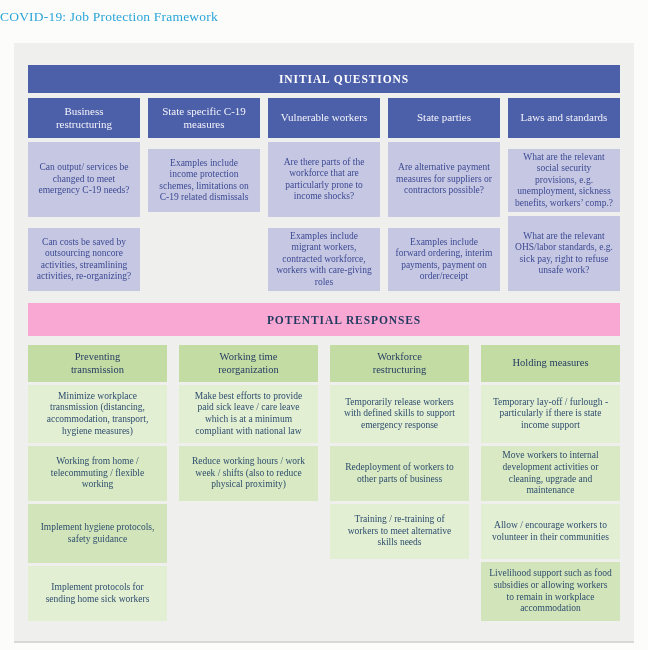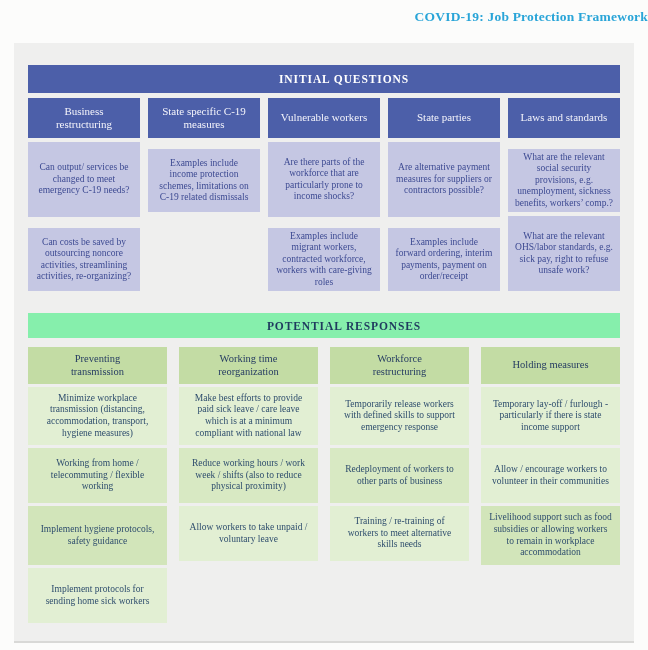--- a/index.html
+++ b/index.html
@@ -4,24 +4,24 @@
 <style>
   * { box-sizing: border-box; margin: 0; padding: 0; }
   html, body {
     width: 648px; height: 650px;
     background: #fcfcfb;
     font-family: "Liberation Serif", "DejaVu Serif", serif;
     overflow: hidden;
   }
   .page-title {
     margin-top: 8px;
-    text-align: right;
+    text-align: left;
     font-size: 13.5px;
     line-height: 17px;
-    font-weight: bold;
+    font-weight: normal;
     letter-spacing: 0.2px;
     color: #2aa5d8;
   }
   .panel {
     width: 620px;
     height: 600px;
     margin: 18px auto 0 auto;
     background: #efefee;
     border-bottom: 2px solid #d9d9d7;
     padding: 22px 14px 0 14px;
@@ -29,22 +29,22 @@
   .section-bar {
     height: 28px;
     display: flex; align-items: center; justify-content: center;
     font-weight: bold;
     font-size: 11.5px;
     letter-spacing: 0.9px;
     padding-left: 40px;
   }
   .bar-blue { background: #4c5fa9; color: #ffffff; }
   .bar-green {
-    background: #86efac; color: #1f3a5e;
-    height: 25px; margin-top: 22px;
+    background: #f9a8d4; color: #1f3a5e;
+    height: 33px; margin-top: 12px;
   }
   .cols { display: flex; }
   .iq-cols { gap: 8px; margin-top: 5px; }
   .pr-cols { gap: 12px; margin-top: 9px; }
   .col { display: flex; flex-direction: column; flex: 1 1 0; }
   .cell {
     display: flex; align-items: center; justify-content: center;
     text-align: center;
   }
   
@@ -142,36 +142,36 @@
       <div class="cell pr-cell pr-r4 g-dark">Implement hygiene protocols, safety guidance</div>
       <div class="cell pr-cell pr-r3 g-light">Implement protocols for sending home sick workers</div>
     </div>
 
     <div class="col">
       <div class="cell pr-head">
           <span class="w">Working time reorganization</span>
         </div>
       <div class="cell pr-cell pr-r1 g-light">Make best efforts to provide paid sick leave / care leave which is at a minimum compliant with national law</div>
       <div class="cell pr-cell pr-r2 g-mid">Reduce working hours / work week / shifts (also to reduce physical proximity)</div>
-      <div class="cell pr-cell pr-r3 g-light">Allow workers to take unpaid / voluntary leave</div>
     </div>
 
     <div class="col">
       <div class="cell pr-head">
           <span class="w">Workforce restructuring</span>
         </div>
       <div class="cell pr-cell pr-r1 g-light">Temporarily release workers with defined skills to support emergency response</div>
       <div class="cell pr-cell pr-r2 g-mid">Redeployment of workers to other parts of business</div>
       <div class="cell pr-cell pr-r3 g-light">Training / re-training of workers to meet alternative skills needs</div>
     </div>
 
     <div class="col">
       <div class="cell pr-head">
           <span class="w">Holding measures</span>
         </div>
       <div class="cell pr-cell pr-r1 g-light">Temporary lay-off / furlough - particularly if there is state income support</div>
+      <div class="cell pr-cell pr-r2 g-mid">Move workers to internal development activities or cleaning, upgrade and maintenance</div>
       <div class="cell pr-cell pr-r3 g-light">Allow / encourage workers to volunteer in their communities</div>
       <div class="cell pr-cell pr-r4 g-dark">Livelihood support such as food subsidies or allowing workers to remain in workplace accommodation</div>
     </div>
 
   </div>
 
 </div>
 
 </body></html>

